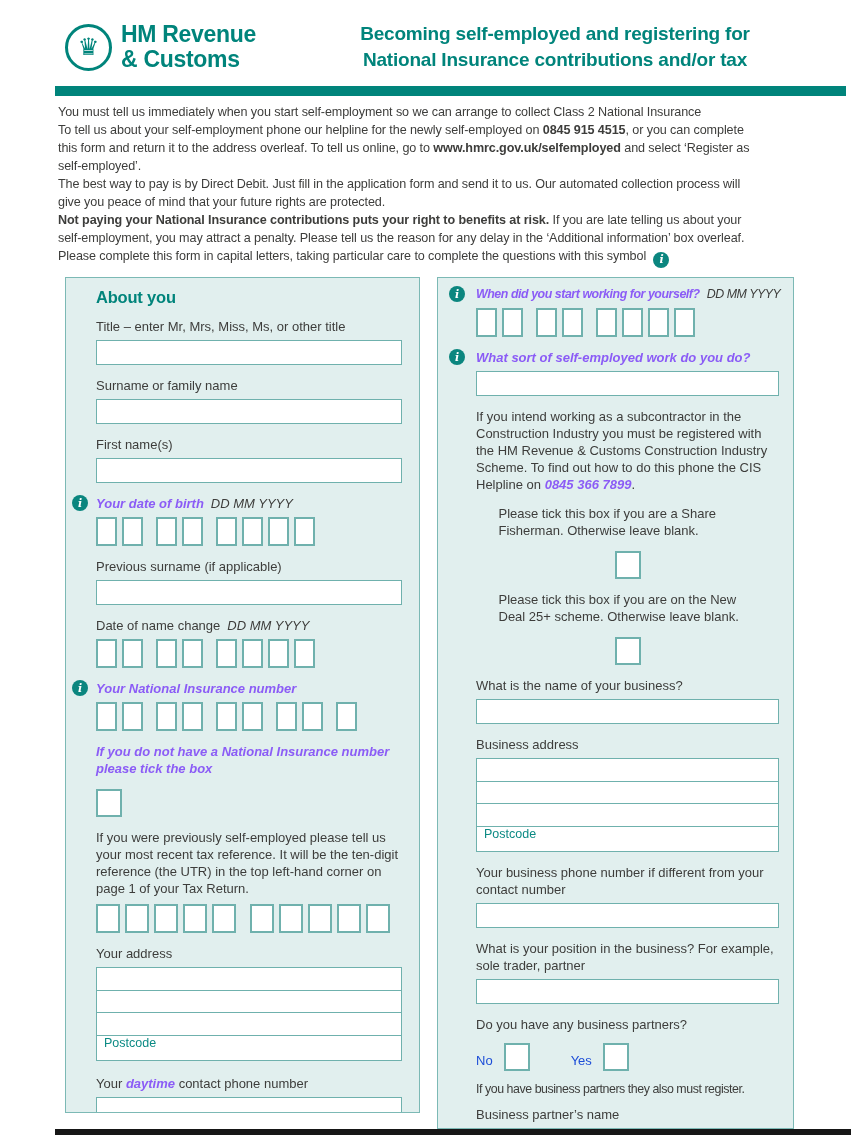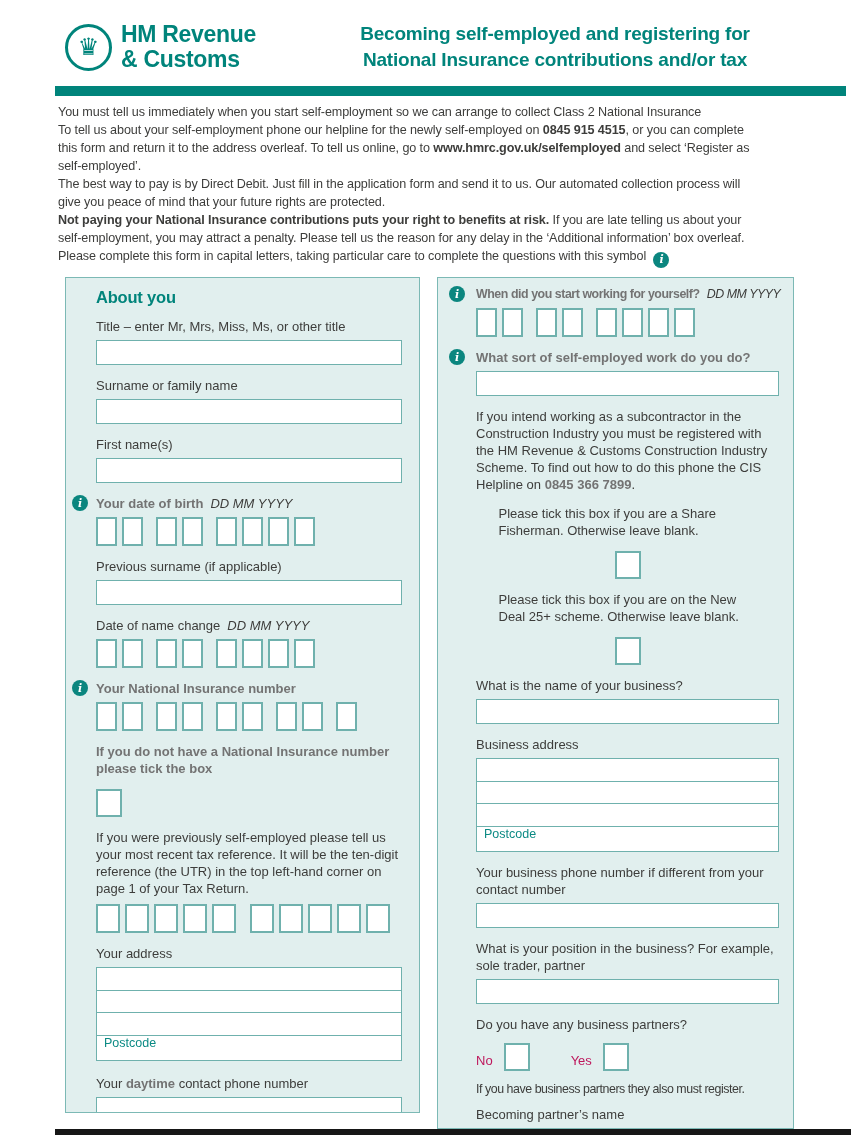--- a/index.html
+++ b/index.html
@@ -25,21 +25,21 @@
 
   
   .cols { display:flex; gap:17px; margin:9px 0 0 65px; }
   .panel { background:#e1efee; border:1.5px solid #7cb9b5; overflow:hidden; }
   .panel.left  { width:355px; height:836px; padding:8px 17px 0 30px; }
   .panel.right { width:357px; height:852px; padding:8px 14px 0 38px; }
   .panel h2 { color:#00847b; font-size:16.5px; font-weight:700; margin:2px 0 11px; letter-spacing:-0.2px; }
 
   .f { margin-bottom:12px; position:relative; }
   .lbl { font-size:13px; line-height:17px; color:#3d3d3b; margin-bottom:5px; }
-  .lbl b { color:#737373; }
+  .lbl b { color:#8b5cf6;font-style:italic; }
   .it { font-style:italic; margin-left:7px; }
   .nw { white-space:nowrap; }
   .tight { font-size:12.4px; letter-spacing:-0.45px; white-space:nowrap; }
 
   .info { display:inline-flex; align-items:center; justify-content:center;
           width:16px; height:16px; border-radius:50%; background:#0b867f; color:#fff;
           font-family:"DejaVu Serif", serif; font-style:italic; font-weight:700; font-size:11px; flex:none; }
   .q > .info { position:absolute; left:-24px; top:0; }
   .panel.right .q > .info { left:-27px; }
   .info.inline { vertical-align:-3px; margin-left:4px; }
@@ -59,21 +59,21 @@
   .tickrow.top { align-items:flex-start; }
   .tickrow.mid { align-items:center; }
 
   .addr { margin-top:2px; }
   .addr .arow { height:24px; background:#fff; border:1.5px solid #6fb1ad; margin-top:-1.5px; }
   .addr .arow:first-child { margin-top:0; }
   .addr .arow.pc { height:26px; display:flex; align-items:flex-start; padding-left:7px; }
   .pclabel { font-size:12.5px; color:#0b8a84; }
 
   .ynrow { display:flex; align-items:flex-end; gap:11px; margin:10px 0 10px; }
-  .ynrow .yn-label { font-size:13px; color:#be185d; padding-bottom:3px; }
+  .ynrow .yn-label { font-size:13px; color:#1d4ed8; padding-bottom:3px; }
   .ynrow .yes-gap { margin-left:30px; }
 
   .bottom-bar { position:absolute; left:55px; right:0; bottom:0; height:6px; background:#161616; z-index:9; }
 </style>
 </head>
 <body>
 
 <div class="page">
 
   <header class="hd">
@@ -316,21 +316,21 @@
       <div class="ynrow">
         <span class="yn-label">No</span>
         <span class="tick"></span>
         <span class="yn-label yes-gap">Yes</span>
         <span class="tick"></span>
       </div>
 
       <div class="lbl tight" style="margin-bottom:8px">If you have business partners they also must register.</div>
 
       <div class="f">
-        <div class="lbl">Becoming partner’s name</div>
+        <div class="lbl">Business partner’s name</div>
         <input class="tinput" type="text" style="">
       </div>
 
       <div class="f">
         <div class="lbl nw">Business partner’s National Insurance number</div>
 
       </div>
     </section>
 
   </div>

